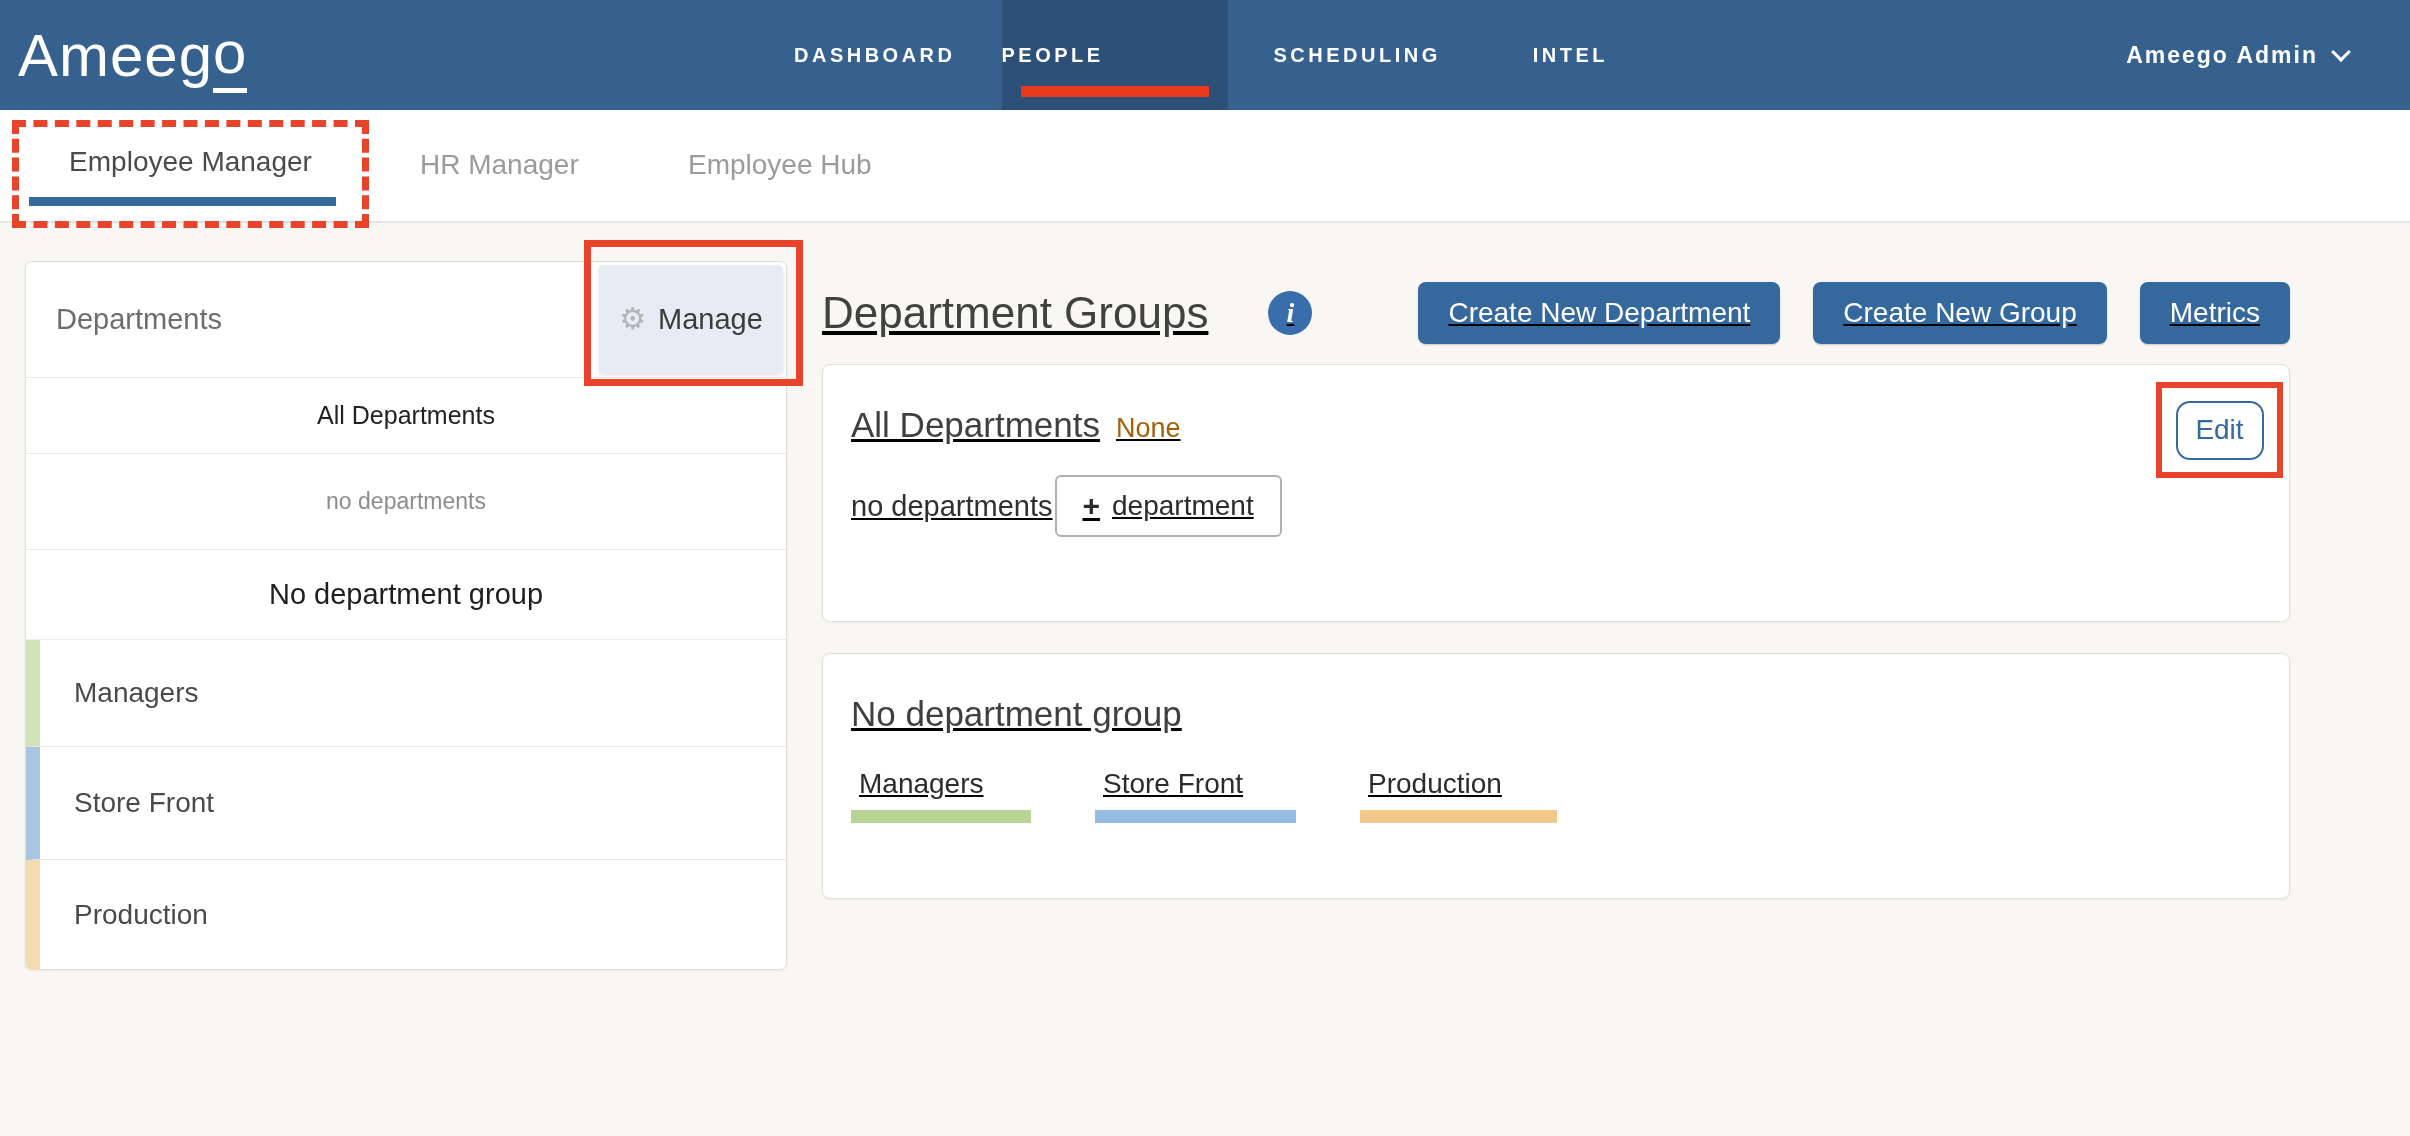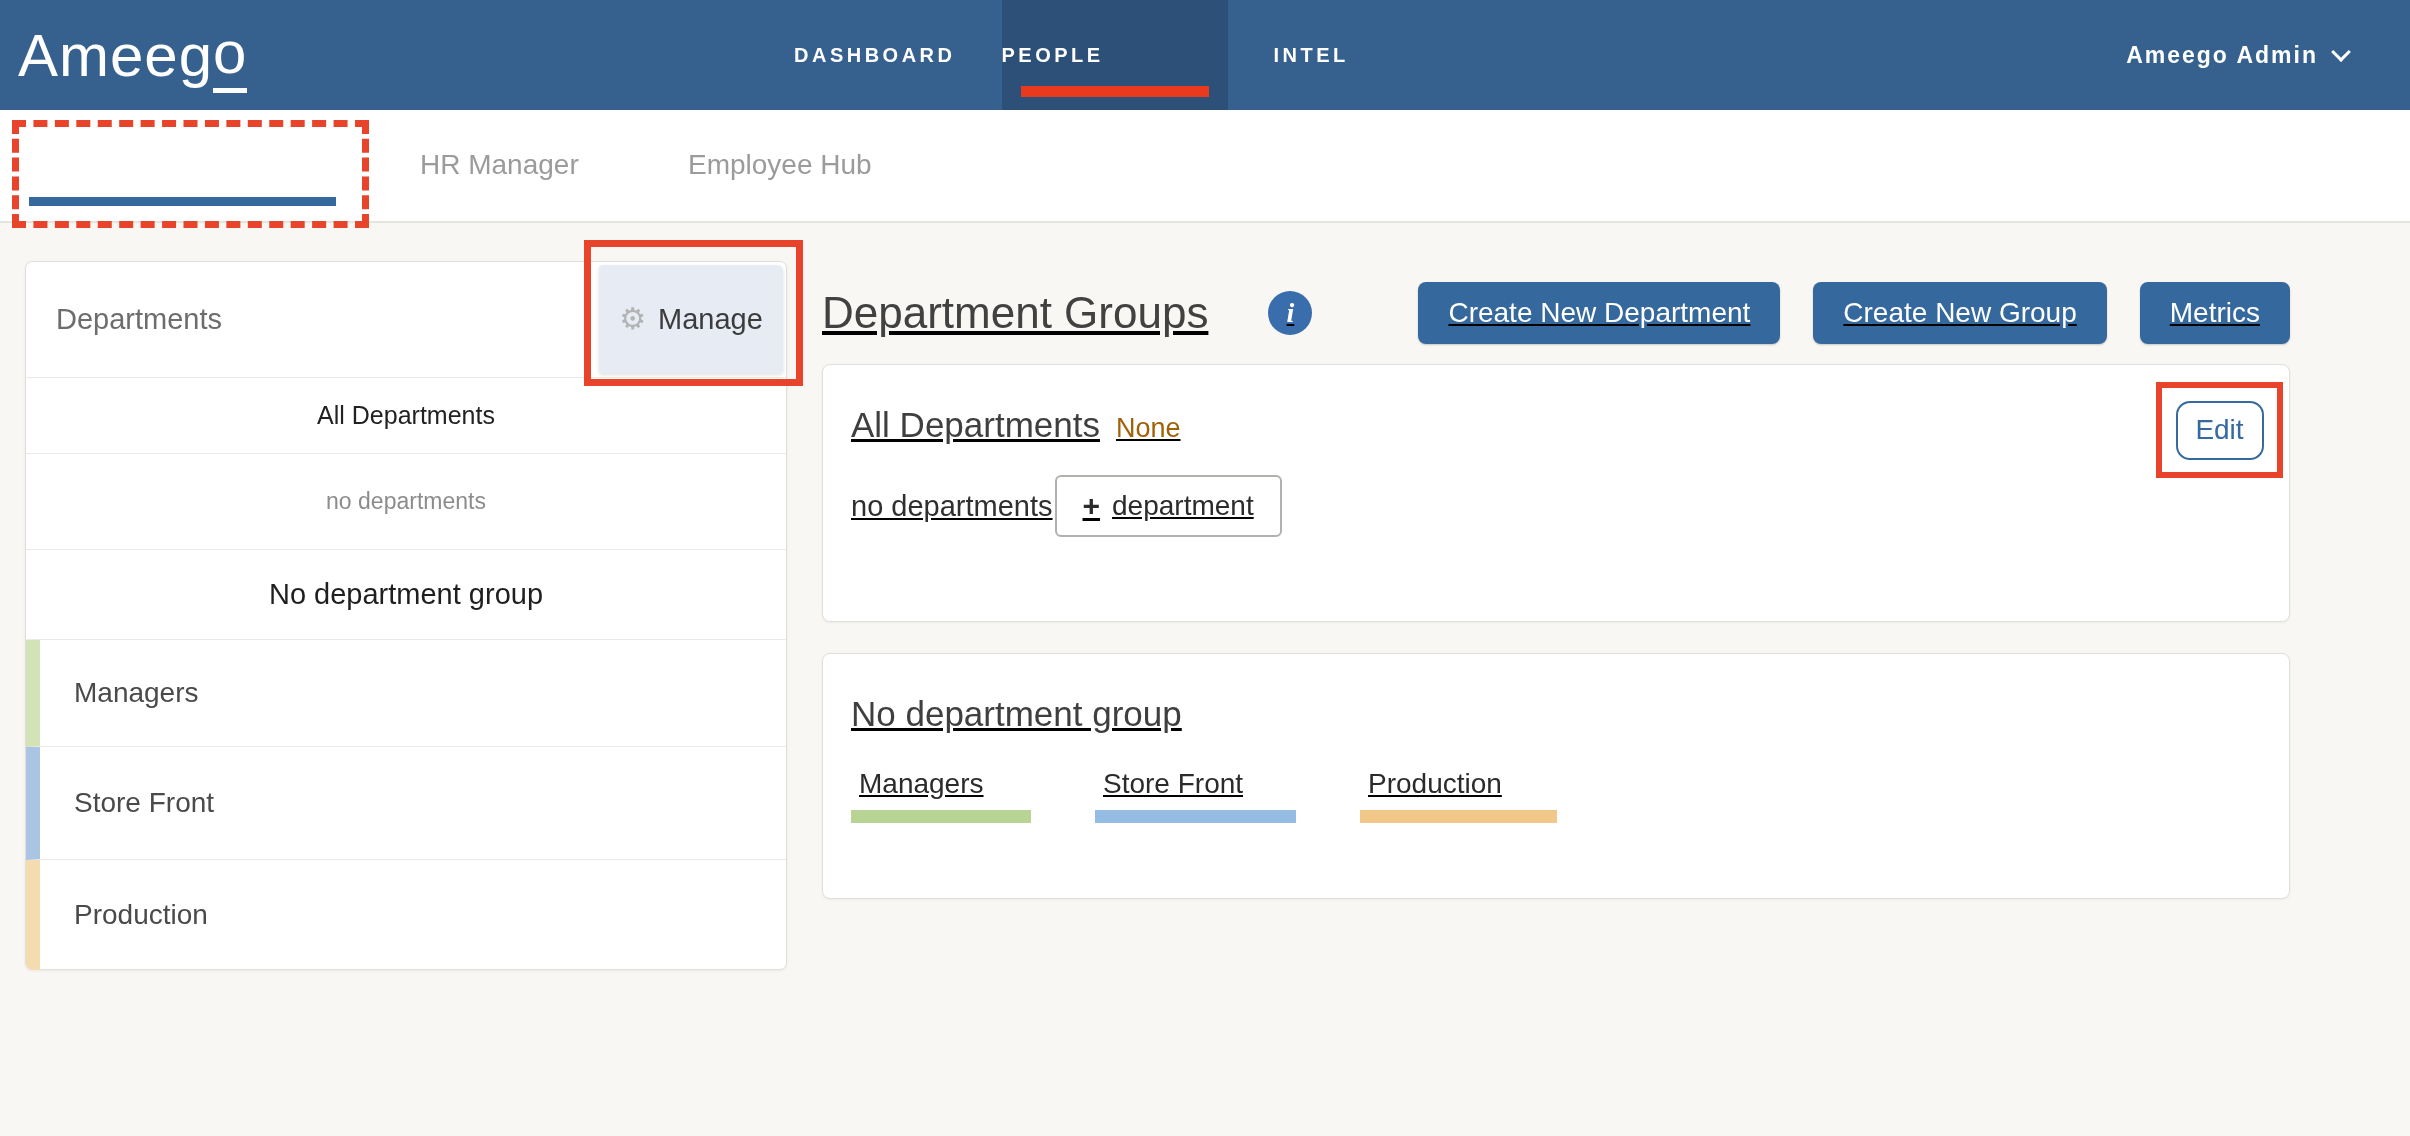--- a/index.html
+++ b/index.html
@@ -202,30 +202,32 @@
     <div class="logo">
       <span>Ameeg</span>
         <span class="logo-underline">o</span>
     </div>
     <nav class="nav-items">
       <div class="nav-item">DASHBOARD</div>
       <div class="nav-item active">
         <span>PEOPLE</span>
         <span class="active-bar"></span>
       </div>
+      <div class="nav-item">SCHEDULING</div>
       <div class="nav-item">INTEL</div>
     </nav>
     <div class="user-menu">
       <span>Ameego Admin</span>
       <span class="chevron-down"></span>
     </div>
   </header>
 
   <div class="subtabs"></div>
   <div class="tab-anno-box">
+    <div class="tab-active-label">Employee Manager</div>
     <div class="tab-active-underline"></div>
   </div>
   <div class="tab-inactive tab-hr">HR Manager</div>
   <div class="tab-inactive tab-share">Employee Hub</div>
 
   <aside class="dept-panel">
     <div class="dept-panel-header">
       <div class="dept-panel-title">Departments</div>
       <div class="manage-btn">
         <span class="gear-icon">⚙</span>

